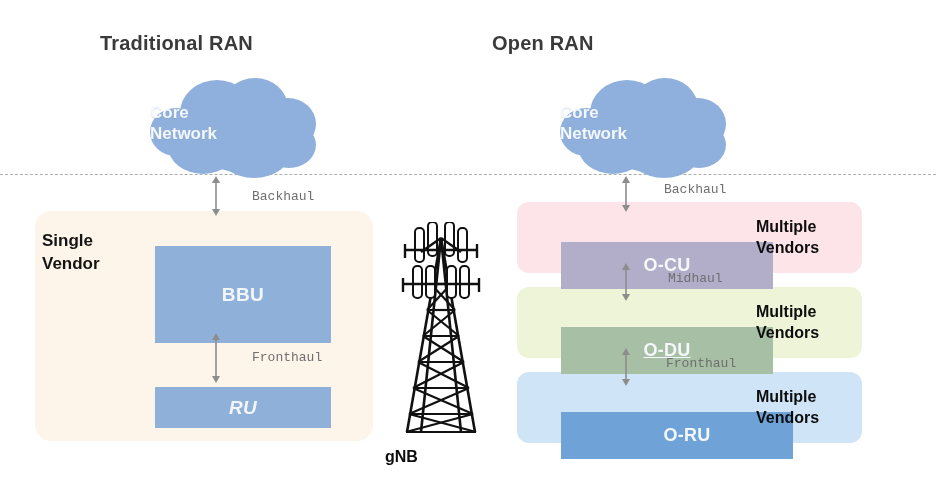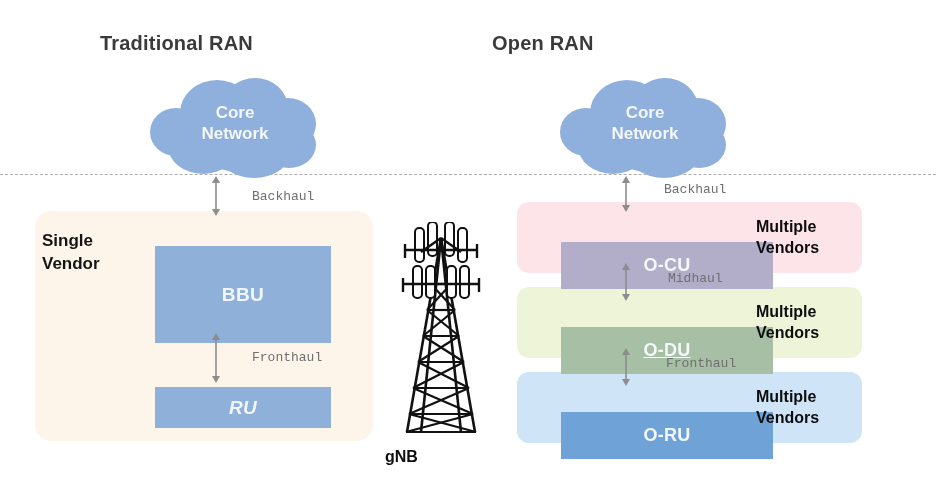--- a/index.html
+++ b/index.html
@@ -59,21 +59,21 @@
   .cloud .c4 { left: 110px; top: 20px;  width: 56px; height: 52px; }
   .cloud .c5 { left: 18px;  top: 40px;  width: 70px; height: 56px; }
   .cloud .c6 { left: 66px;  top: 42px;  width: 76px; height: 58px; }
   .cloud .c7 { left: 112px; top: 44px;  width: 54px; height: 46px; }
   .cloud .c8 { left: 48px;  top: 26px;  width: 80px; height: 68px; }
   .cloud-label {
     position: absolute;
     left: 0;
     top: 24px;
     width: 170px;
-    text-align: center;
+    text-align: left;
     color: #f4f7fb;
     font-size: 17px;
     font-weight: bold;
     line-height: 21px;
     z-index: 5;
     text-shadow: 0 1px 0 rgba(120,150,190,0.25);
   }
   #cloud-left  { left: 150px; top: 78px; }
   #cloud-right { left: 560px; top: 78px; }
 
@@ -150,21 +150,21 @@
     align-items: center;
     justify-content: center;
     color: #f4f7fb;
     font-size: 18px;
     font-weight: bold;
     letter-spacing: 0.3px;
     margin-top: 28px;
   }
   #ocu-box { top: 214px; background: #b2adc8; }
   #odu-box { top: 299px; background: #a7bfa4; text-decoration: underline; }
-  #oru-box { top: 384px; background: #6fa3d8; }
+  #oru-box { top: 384px; background: #6fa3d8; padding-left: 20px; }
 
   
   .arrow {
     position: absolute;
     overflow: visible;
   }
   .link-label {
     position: absolute;
     font-size: 13px;
     color: #6f6f6f;

